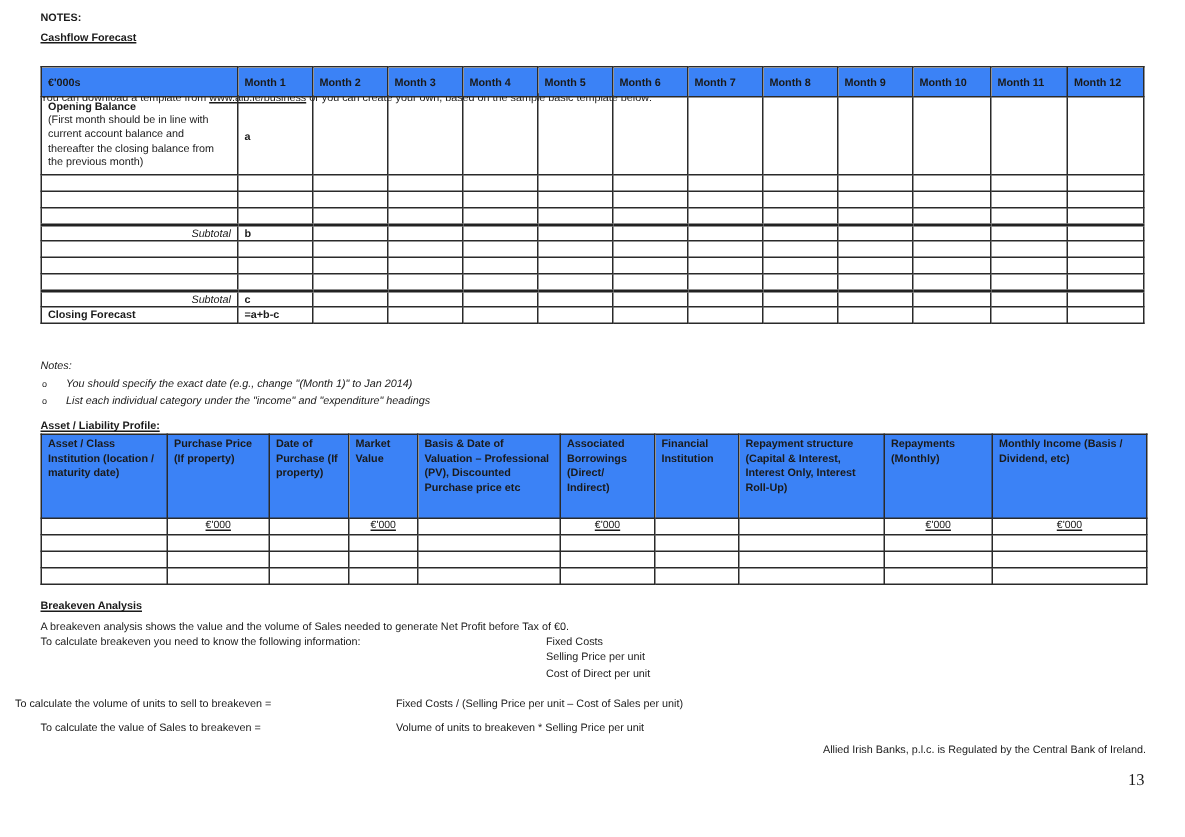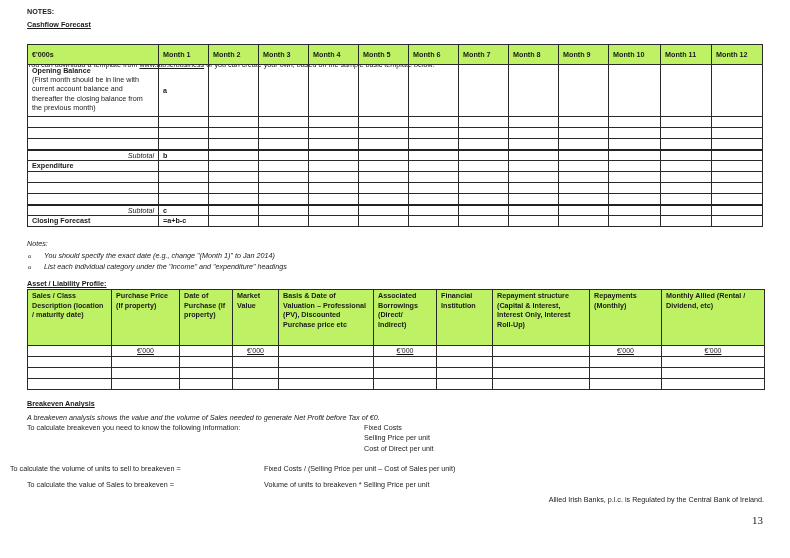--- a/index.html
+++ b/index.html
@@ -6,21 +6,21 @@
   html, body { width: 790px; height: 558px; background: #ffffff; overflow: hidden; }
   body { position: relative; font-family: "Liberation Sans", "DejaVu Sans", sans-serif; color: #1a1a1a; font-size: 7.2px; }
   .abs { position: absolute; }
   .bold { font-weight: bold; }
   .ul { text-decoration: underline; text-align: center; }
   .it { font-style: italic; }
 
   
   table { border-collapse: collapse; table-layout: fixed; position: absolute; }
   td, th { border: 1px solid #2a2a2a; font-size: 7.2px; line-height: 9.2px; vertical-align: top; text-align: left; font-weight: normal; padding: 0 4px; overflow: hidden; white-space: nowrap; }
-  th { background: #bef264; font-weight: bold; }
+  th { background: #3b82f6; font-weight: bold; }
   #cf-table { left: 27px; top: 44px; width: 736px; border: 1.5px solid #333; }
   #cf-table th { height: 20px; vertical-align: middle; }
   #cf-table td { height: 11px; }
   #cf-table tr.opening td { height: 52px; }
   #cf-table tr.opening td.label { white-space: normal; padding-top: 1px; }
   #cf-table tr.opening td.mark { vertical-align: middle; font-weight: bold; }
   #cf-table td.sub { text-align: right; font-style: italic; }
   #cf-table td.mark { font-weight: bold; }
   #cf-table tr.thick td { border-top: 2px solid #222; }
 
@@ -146,35 +146,20 @@
         <td></td>
         <td></td>
         <td></td>
         <td></td>
         <td></td>
         <td></td>
         <td></td>
         <td></td>
   </tr>
   <tr>
-    <td class="bold">Expenditure</td>
-    <td></td>
-        <td></td>
-        <td></td>
-        <td></td>
-        <td></td>
-        <td></td>
-        <td></td>
-        <td></td>
-        <td></td>
-        <td></td>
-        <td></td>
-        <td></td>
-  </tr>
-  <tr>
         <td></td>
         <td></td>
         <td></td>
         <td></td>
         <td></td>
         <td></td>
         <td></td>
         <td></td>
         <td></td>
         <td></td>
@@ -263,30 +248,30 @@
       <col style="width:46px">
     <col style="width:95px">
       <col style="width:63px">
       <col style="width:56px">
       <col style="width:97px">
     <col style="width:72px">
       <col style="width:103px">
   </colgroup>
   <tbody>
       <tr>
-    <th>Sales / Class Description (location / maturity date)</th>
+    <th>Asset / Class Institution (location / maturity date)</th>
     <th>Purchase Price (If property)</th>
     <th>Date of Purchase (If property)</th>
     <th>Market Value</th>
     <th>Basis &amp; Date of Valuation – Professional (PV), Discounted Purchase price etc</th>
     <th>Associated Borrowings (Direct/ Indirect)</th>
     <th>Financial Institution</th>
     <th>Repayment structure (Capital &amp; Interest, Interest Only, Interest Roll-Up)</th>
     <th>Repayments (Monthly)</th>
-    <th>Monthly Allied (Rental / Dividend, etc)</th>
+    <th>Monthly Income (Basis / Dividend, etc)</th>
   </tr>
   <tr>
     <td></td>
     <td class="unit">€'000</td>
     <td></td>
     <td class="unit">€'000</td>
     <td></td>
     <td class="unit">€'000</td>
     <td></td>
     <td></td>
@@ -326,21 +311,21 @@
         <td></td>
         <td></td>
         <td></td>
         <td></td>
         <td></td>
       </tr>
 </tbody>
   </table>
 
 <div class="abs bold ul" style="left:27px; top:399px;">Breakeven Analysis</div>
-<div class="abs" style="left:27px; top:413px; white-space:nowrap;font-style:italic;">A breakeven analysis shows the value and the volume of Sales needed to generate Net Profit before Tax of €0.</div>
+<div class="abs" style="left:27px; top:413px; white-space:nowrap;">A breakeven analysis shows the value and the volume of Sales needed to generate Net Profit before Tax of €0.</div>
 <div class="abs" style="left:27px; top:423px; white-space:nowrap;">To calculate breakeven you need to know the following information:</div>
 <div class="abs" style="left:364px; top:423px; white-space:nowrap;">Fixed Costs</div>
 <div class="abs" style="left:364px; top:433px; white-space:nowrap;">Selling Price per unit</div>
 <div class="abs" style="left:364px; top:444px; white-space:nowrap;">Cost of Direct per unit</div>
 
 <div class="abs" style="left:10px; top:464px; white-space:nowrap;">To calculate the volume of units to sell to breakeven =</div>
 <div class="abs" style="left:264px; top:464px; white-space:nowrap;">Fixed Costs / (Selling Price per unit – Cost of Sales per unit)</div>
 <div class="abs" style="left:27px; top:480px; white-space:nowrap;">To calculate the value of Sales to breakeven =</div>
 <div class="abs" style="left:264px; top:480px; white-space:nowrap;">Volume of units to breakeven * Selling Price per unit</div>
 

